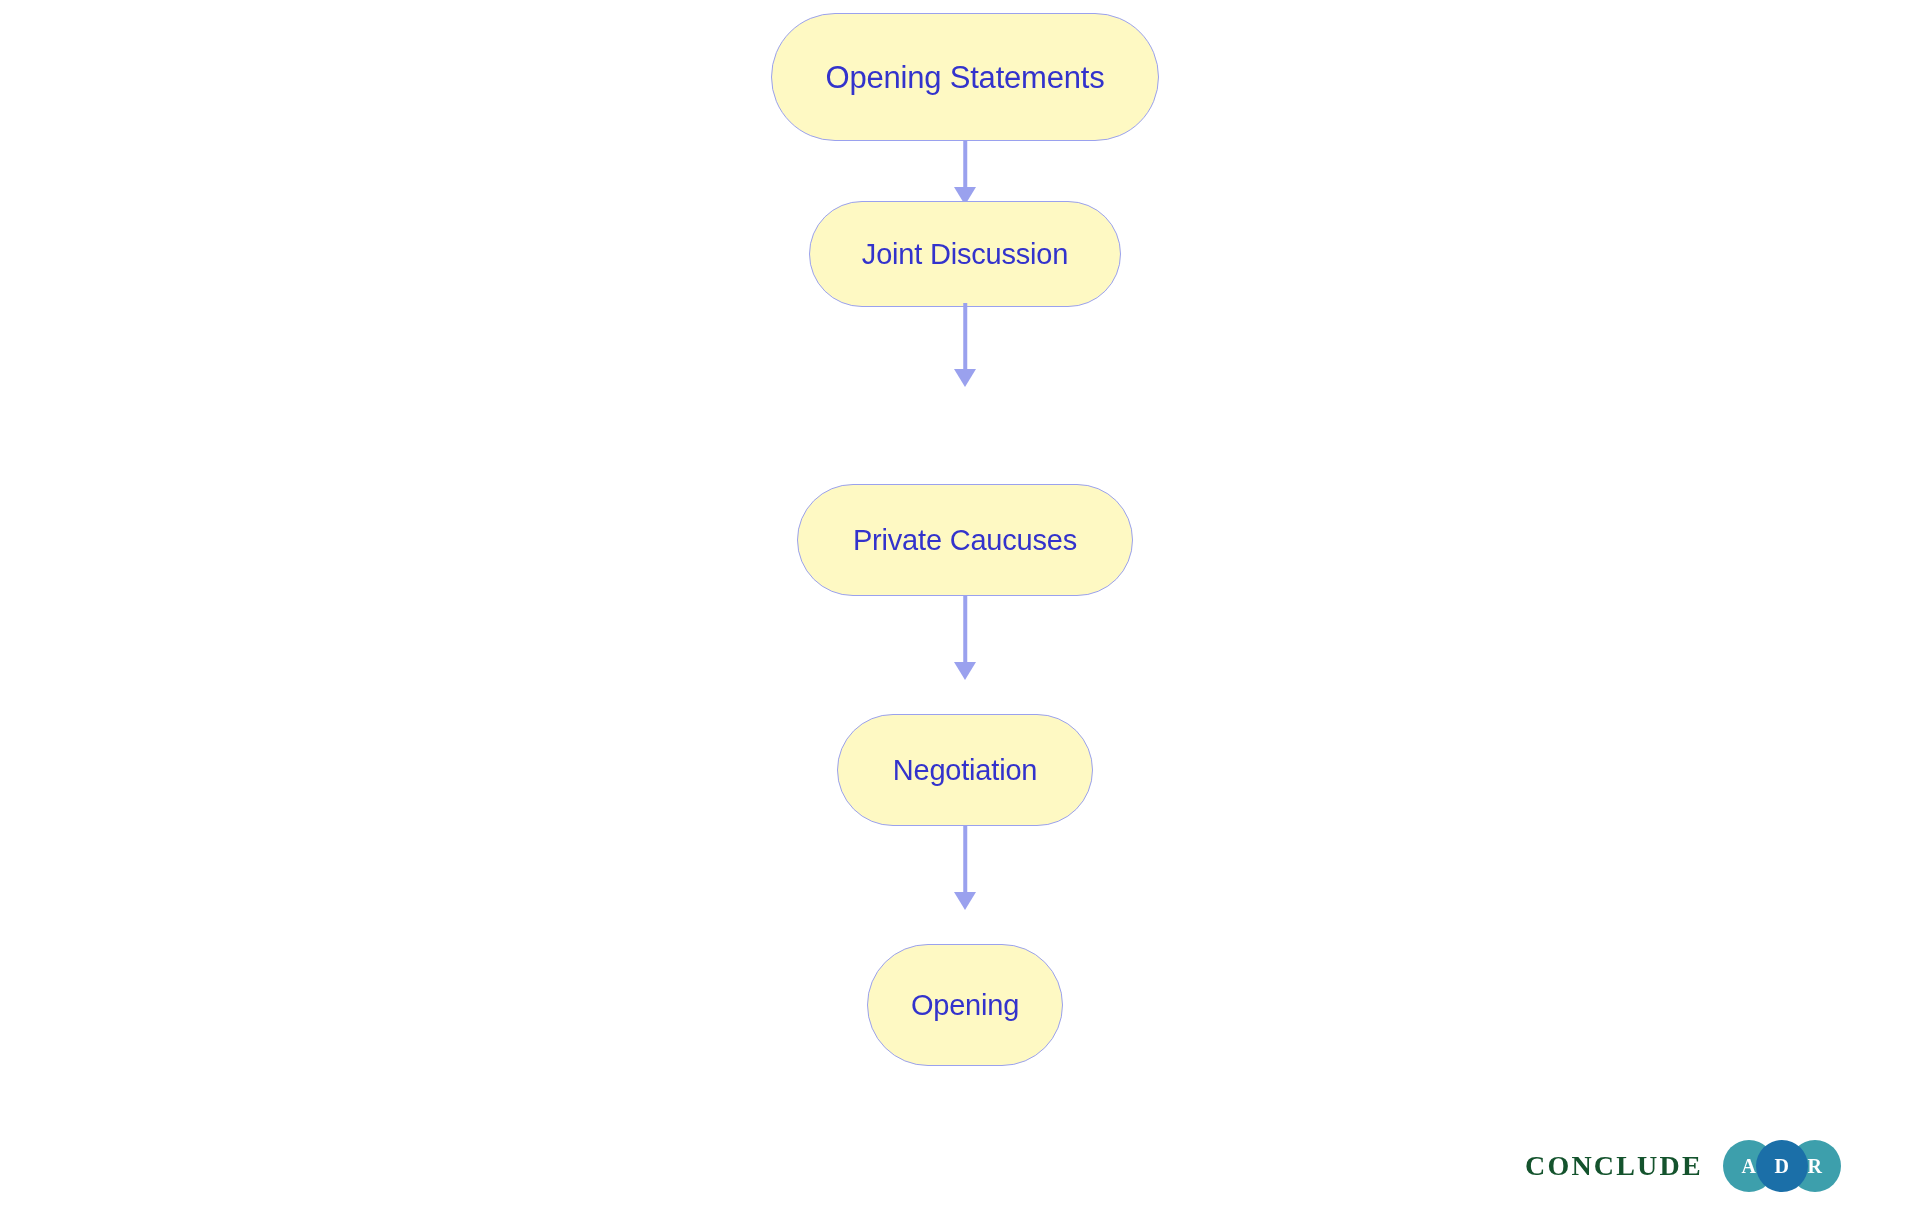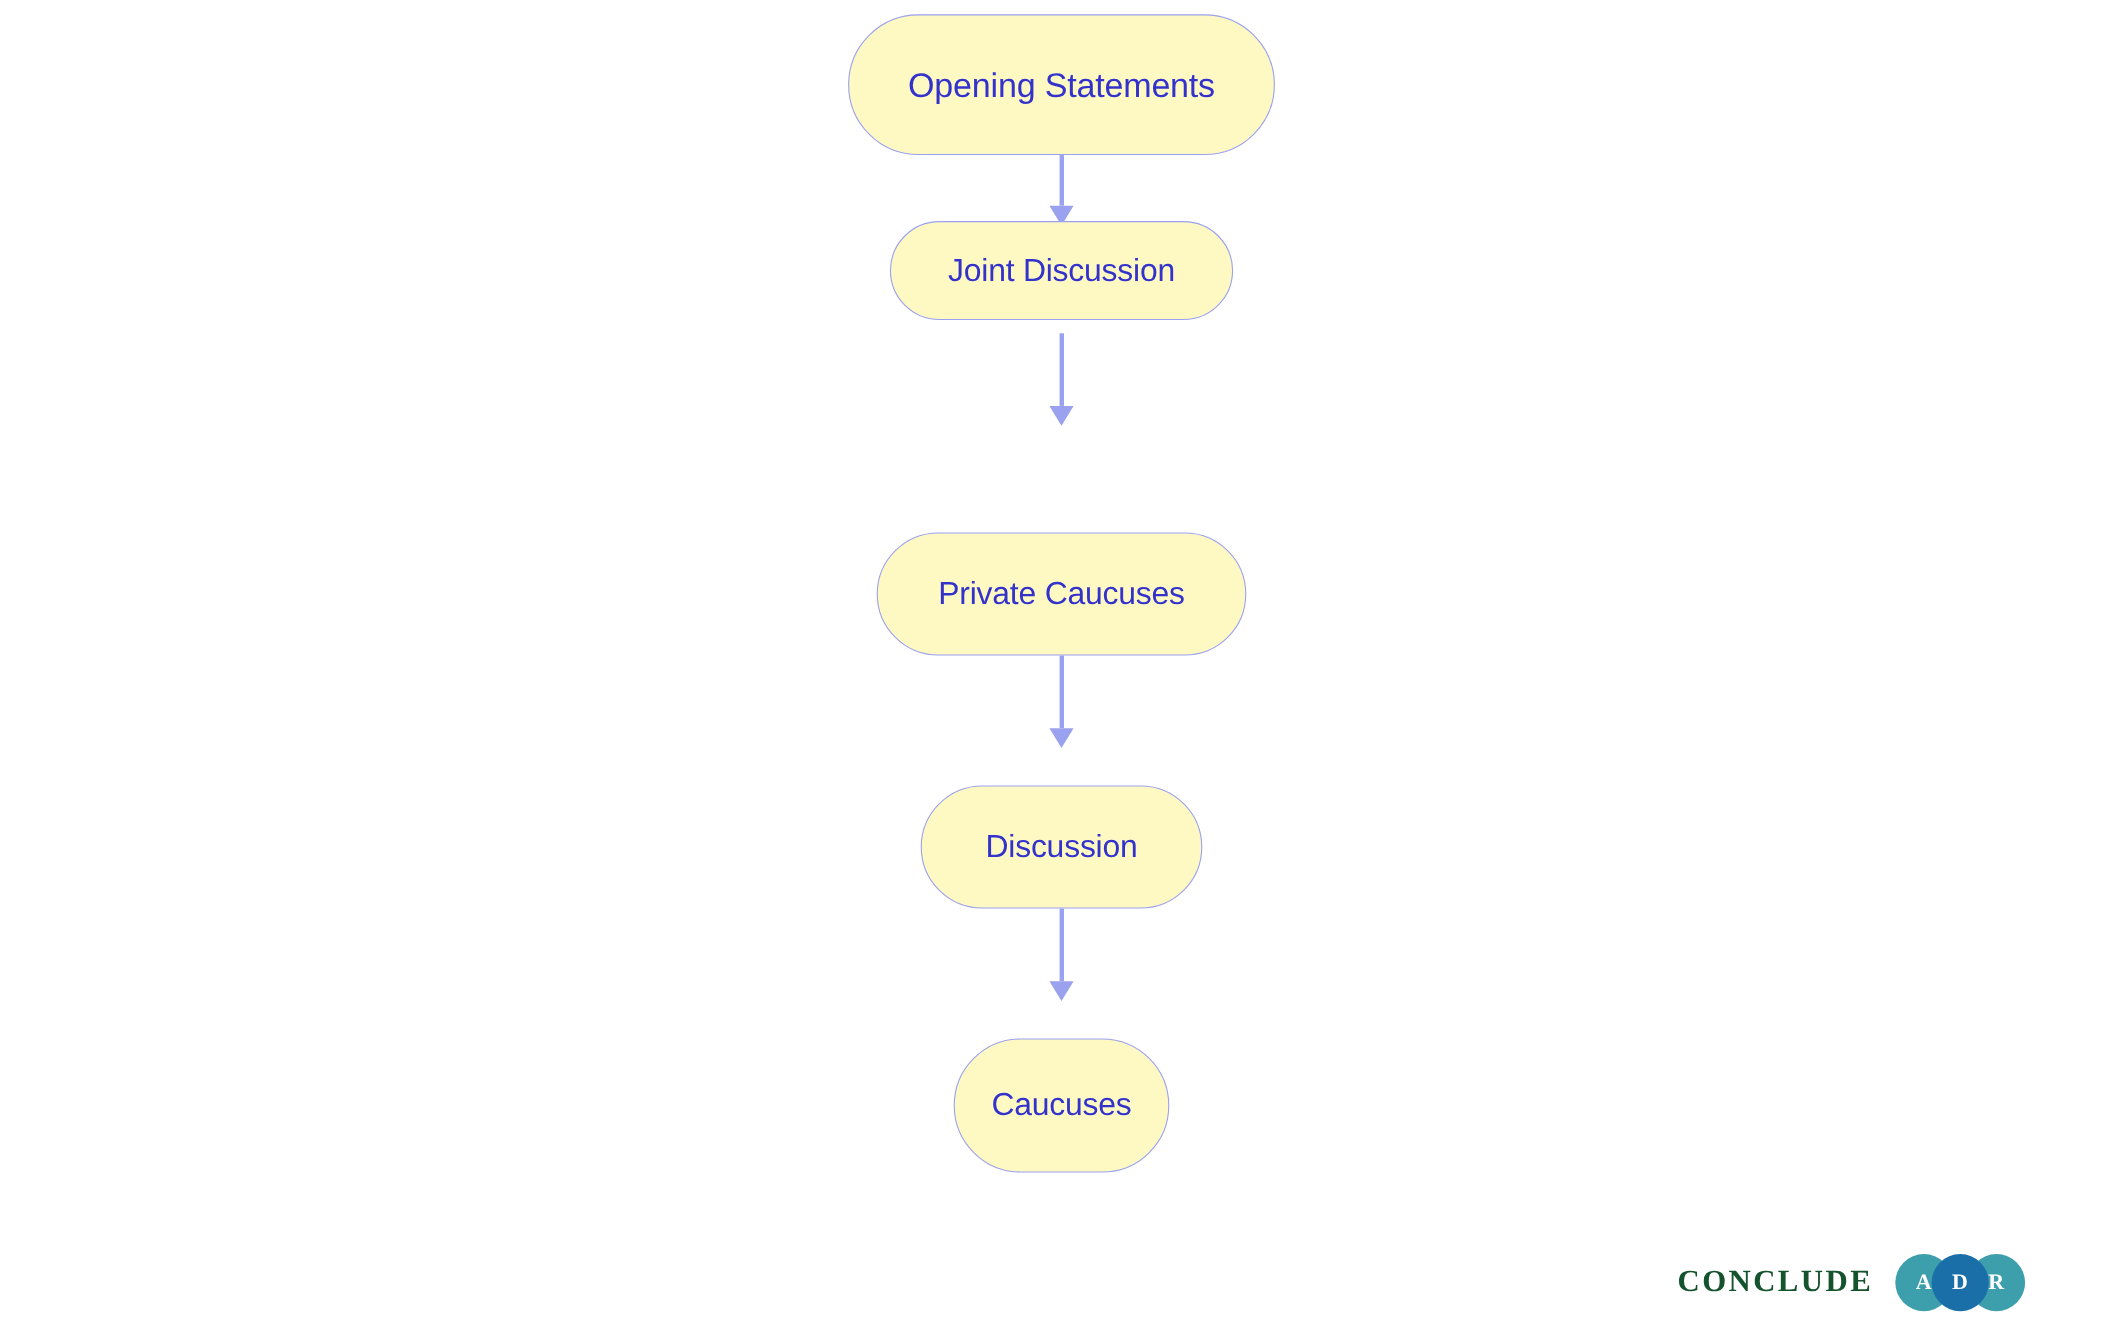--- a/index.html
+++ b/index.html
@@ -38,21 +38,21 @@
   .node-label {
     color: #3333cc;
     font-family: "Liberation Sans", sans-serif;
     font-weight: 400;
     letter-spacing: -0.2px;
     white-space: nowrap;
     line-height: 1;
   }
 
   #node-0 { left: 965px; top: 13px;   width: 388px; height: 128px; }
-  #node-1 { left: 965px; top: 201px;  width: 312px; height: 90px; }
+  #node-1 { left: 965px; top: 201px;  width: 312px; height: 106px; }
   #node-2 { left: 965px; top: 484px;  width: 336px; height: 112px; }
   #node-3 { left: 965px; top: 714px;  width: 256px; height: 112px; }
   #node-4 { left: 965px; top: 944px;  width: 196px; height: 122px; }
 
   #node-0 .node-label { font-size: 31px; }
   #node-1 .node-label { font-size: 29px; }
   #node-2 .node-label { font-size: 29px; }
   #node-3 .node-label { font-size: 29px; }
   #node-4 .node-label { font-size: 29px; }
 
@@ -160,30 +160,30 @@
   <div class="node" id="node-2">
     <span class="node-label">Private Caucuses</span>
   </div>
 
   <div class="connector" id="conn-2">
     <span class="stem"></span>
     <span class="head"></span>
   </div>
 
   <div class="node" id="node-3">
-    <span class="node-label">Discussion</span>
+    <span class="node-label">Negotiation</span>
   </div>
 
   <div class="connector" id="conn-3">
     <span class="stem"></span>
     <span class="head"></span>
   </div>
 
   <div class="node" id="node-4">
-    <span class="node-label">Caucuses</span>
+    <span class="node-label">Opening</span>
   </div>
 
   <div id="brand-logo">
     <span id="brand-wordmark">CONCLUDE</span>
     <span id="brand-marks">
       <span class="brand-circle" id="brand-circle-a">A</span>
       <span class="brand-circle" id="brand-circle-d">D</span>
       <span class="brand-circle" id="brand-circle-r">R</span>
     </span>
   </div>

